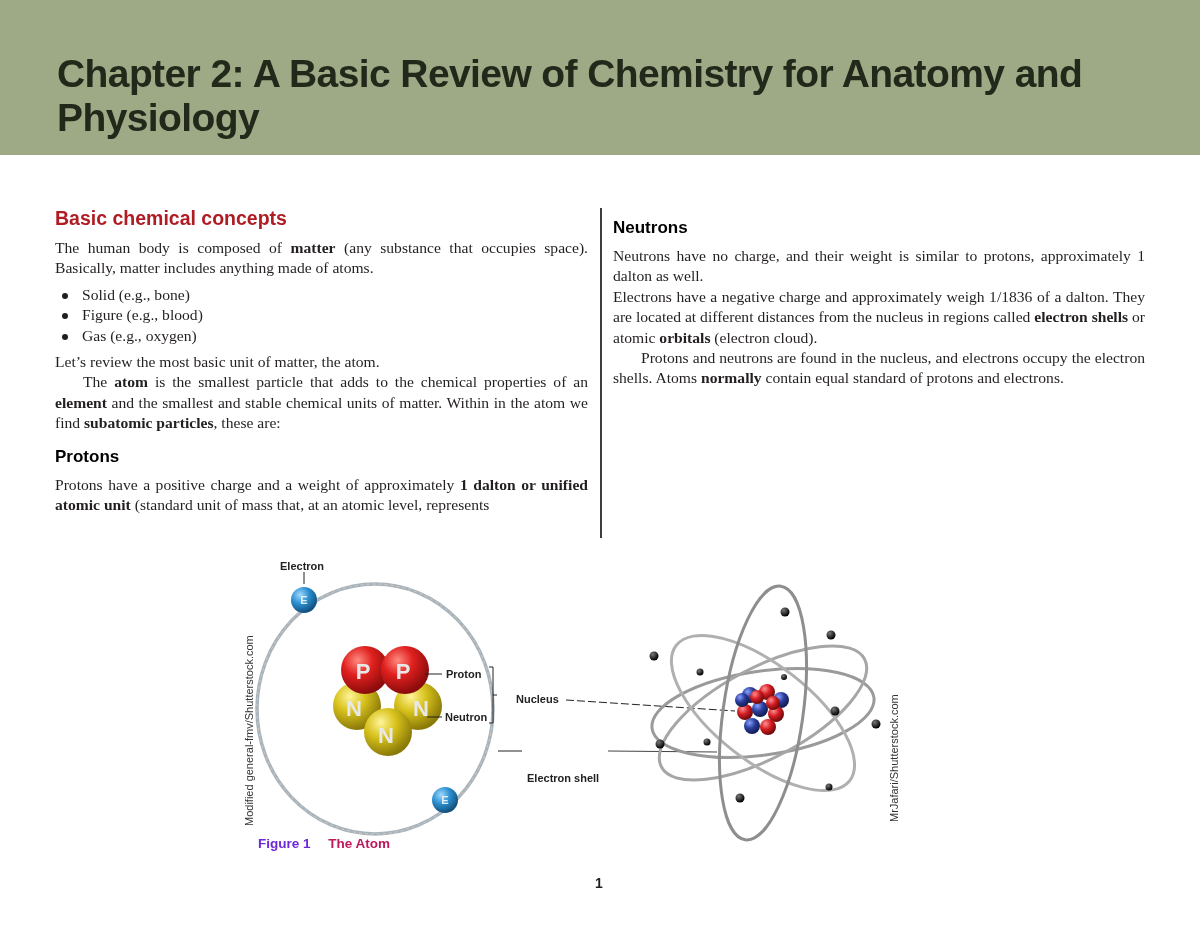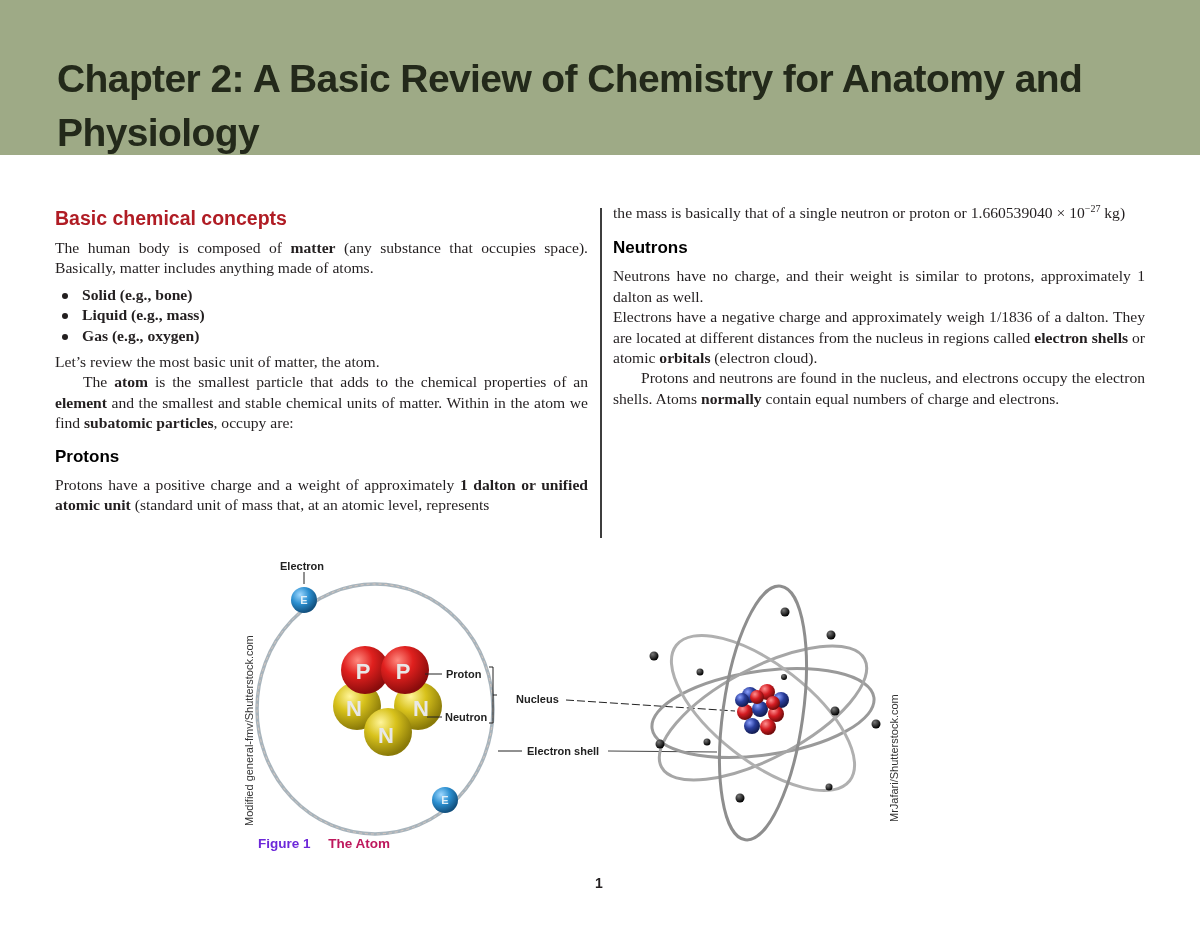--- a/index.html
+++ b/index.html
@@ -1,30 +1,30 @@
 <!DOCTYPE html>
 <html><head>
 <meta charset="utf-8">
 <style>
   html, body { margin: 0; padding: 0; background: #ffffff; }
   body { width: 1200px; height: 927px; position: relative; overflow: hidden; font-family: "Liberation Serif", serif; color: #231f20; }
 
   .header-band { position: absolute; left: 0; top: 0; width: 1200px; height: 155px; background: #9eaa86; }
-  .chapter-title { position: absolute; left: 57px; top: 52px; width: 1120px; margin: 0; font-family: "Liberation Sans", sans-serif; font-weight: bold; font-size: 39px; line-height: 54px; color: #23291a; letter-spacing: -0.6px; }
+  .chapter-title { position: absolute; left: 57px; top: 52px; width: 1120px; margin: 0; font-family: "Liberation Sans", sans-serif; font-weight: bold; font-size: 39px; line-height: 44px; color: #23291a; letter-spacing: -0.6px; }
 
   .col { position: absolute; font-size: 15.6px; line-height: 20.4px; }
   .col-left { left: 55px; top: 205px; width: 533px; }
   .col-right { left: 613px; top: 203px; width: 532px; }
   .divider { position: absolute; left: 600px; top: 208px; width: 1.5px; height: 330px; background: #3d3d3d; }
 
   h2.sec-red { margin: 0 0 7px 0; font-family: "Liberation Sans", sans-serif; font-size: 19.5px; font-weight: bold; color: #b01c24; line-height: 26px; }
   h3.sec { margin: 12px 0 7px 0; font-family: "Liberation Sans", sans-serif; font-size: 17px; font-weight: bold; color: #000000; line-height: 22px; }
   p { margin: 0; text-align: justify; }
   p.indent { text-indent: 28px; }
-  ul.bullets { list-style: none; margin: 6px 0 6px 0; padding: 0 0 0 4px; font-weight: bold; }
+  ul.bullets { list-style: none; margin: 6px 0 6px 0; padding: 0 0 0 4px; }
   ul.bullets li { position: relative; padding-left: 23px; }
   ul.bullets li::before { content: ""; position: absolute; left: 3px; top: 8px; width: 6px; height: 6px; border-radius: 50%; background: #231f20; }
   b { font-weight: bold; }
   sup { font-size: 10px; line-height: 0; }
 
   
   .figure { position: absolute; left: 240px; top: 555px; width: 680px; height: 300px; }
   .credit-left { position: absolute; left: 243px; top: 826px; transform: rotate(-90deg); transform-origin: left top; font-family: "Liberation Sans", sans-serif; font-size: 11px; color: #333; white-space: nowrap; }
   .credit-right { position: absolute; left: 888px; top: 822px; transform: rotate(-90deg); transform-origin: left top; font-family: "Liberation Sans", sans-serif; font-size: 11px; color: #333; white-space: nowrap; }
   .fig-label { position: absolute; font-family: "Liberation Sans", sans-serif; font-size: 11px; font-weight: bold; color: #222; white-space: nowrap; }
@@ -37,37 +37,36 @@
 <body>
 
 <div class="header-band"></div>
 <h1 class="chapter-title">Chapter 2: A Basic Review of Chemistry for Anatomy and Physiology</h1>
 
 <div class="col col-left">
   <h2 class="sec-red">Basic chemical concepts</h2>
   <p><span>The human body is composed of </span><b>matter</b><span> (any substance that occupies space). Basically, matter includes anything made of atoms.</span></p>
   <ul class="bullets">
     <li>Solid (e.g., bone)</li>
-    <li>Liquid (e.g., mass)</li>
+    <li>Figure (e.g., blood)</li>
     <li>Gas (e.g., oxygen)</li>
   </ul>
   <p>Let’s review the most basic unit of matter, the atom.</p>
-  <p class="indent"><span>The </span><b>atom</b><span> is the smallest particle that adds to the chemical properties of an </span><b>element</b><span> and the smallest and stable chemical units of matter. Within in the atom we find </span><b>subatomic particles</b><span>, occupy are:</span></p>
+  <p class="indent"><span>The </span><b>atom</b><span> is the smallest particle that adds to the chemical properties of an </span><b>element</b><span> and the smallest and stable chemical units of matter. Within in the atom we find </span><b>subatomic particles</b><span>, these are:</span></p>
   <h3 class="sec">Protons</h3>
   <p><span>Protons have a positive charge and a weight of approximately </span><b>1 dalton or unified atomic unit</b><span> (standard unit of mass that, at an atomic level, represents</span></p>
 </div>
 
 <div class="divider"></div>
 
 <div class="col col-right">
-  <p><span>the mass is basically that of a single neutron or proton or 1.660539040 × 10</span><sup>−27</sup><span> kg)</span></p>
   <h3 class="sec" style="margin-top:14px">Neutrons</h3>
   <p>Neutrons have no charge, and their weight is similar to protons, approximately 1 dalton as well.</p>
   <p><span>Electrons have a negative charge and approximately weigh 1/1836 of a dalton. They are located at different distances from the nucleus in regions called </span><b>electron shells</b><span> or atomic </span><b>orbitals</b><span> (electron cloud).</span></p>
-  <p class="indent"><span>Protons and neutrons are found in the nucleus, and electrons occupy the electron shells. Atoms </span><b>normally</b><span> contain equal numbers of charge and electrons.</span></p>
+  <p class="indent"><span>Protons and neutrons are found in the nucleus, and electrons occupy the electron shells. Atoms </span><b>normally</b><span> contain equal standard of protons and electrons.</span></p>
 </div>
 
 <svg class="figure" viewBox="240 555 680 300" width="680" height="300" style="left:240px;top:555px;">
   <defs>
     <radialGradient id="gP" cx="35%" cy="30%" r="70%">
         <stop offset="0%" stop-color="#ff8a80"></stop>
         <stop offset="45%" stop-color="#e0201e"></stop>
         <stop offset="100%" stop-color="#8a0c0c"></stop>
       </radialGradient>
     <radialGradient id="gN" cx="35%" cy="30%" r="70%">
@@ -158,21 +157,21 @@
     <circle cx="707" cy="742" r="3.5"></circle>
     <circle cx="829" cy="787" r="3.5"></circle>
     <circle cx="740" cy="798" r="4.5"></circle>
   </g>
 </svg>
 
 <span class="fig-label" style="left:280px;top:560px;">Electron</span>
 <span class="fig-label" style="left:446px;top:668px;">Proton</span>
 <span class="fig-label" style="left:445px;top:711px;">Neutron</span>
 <span class="fig-label" style="left:516px;top:693px;">Nucleus</span>
-<span class="fig-label" style="left:527px;top:745px;">Electron shell</span>
+<span class="fig-label" style="left:527px;top:772px;">Electron shell</span>
 
 <div class="credit-left">Modified general-fmv/Shutterstock.com</div>
 <div class="credit-right">MrJafari/Shutterstock.com</div>
 
 <div class="caption">
   <span class="fig-num">Figure 1</span>
   <span class="fig-title">The Atom</span>
 </div>
 
 <div class="page-number">1</div>

